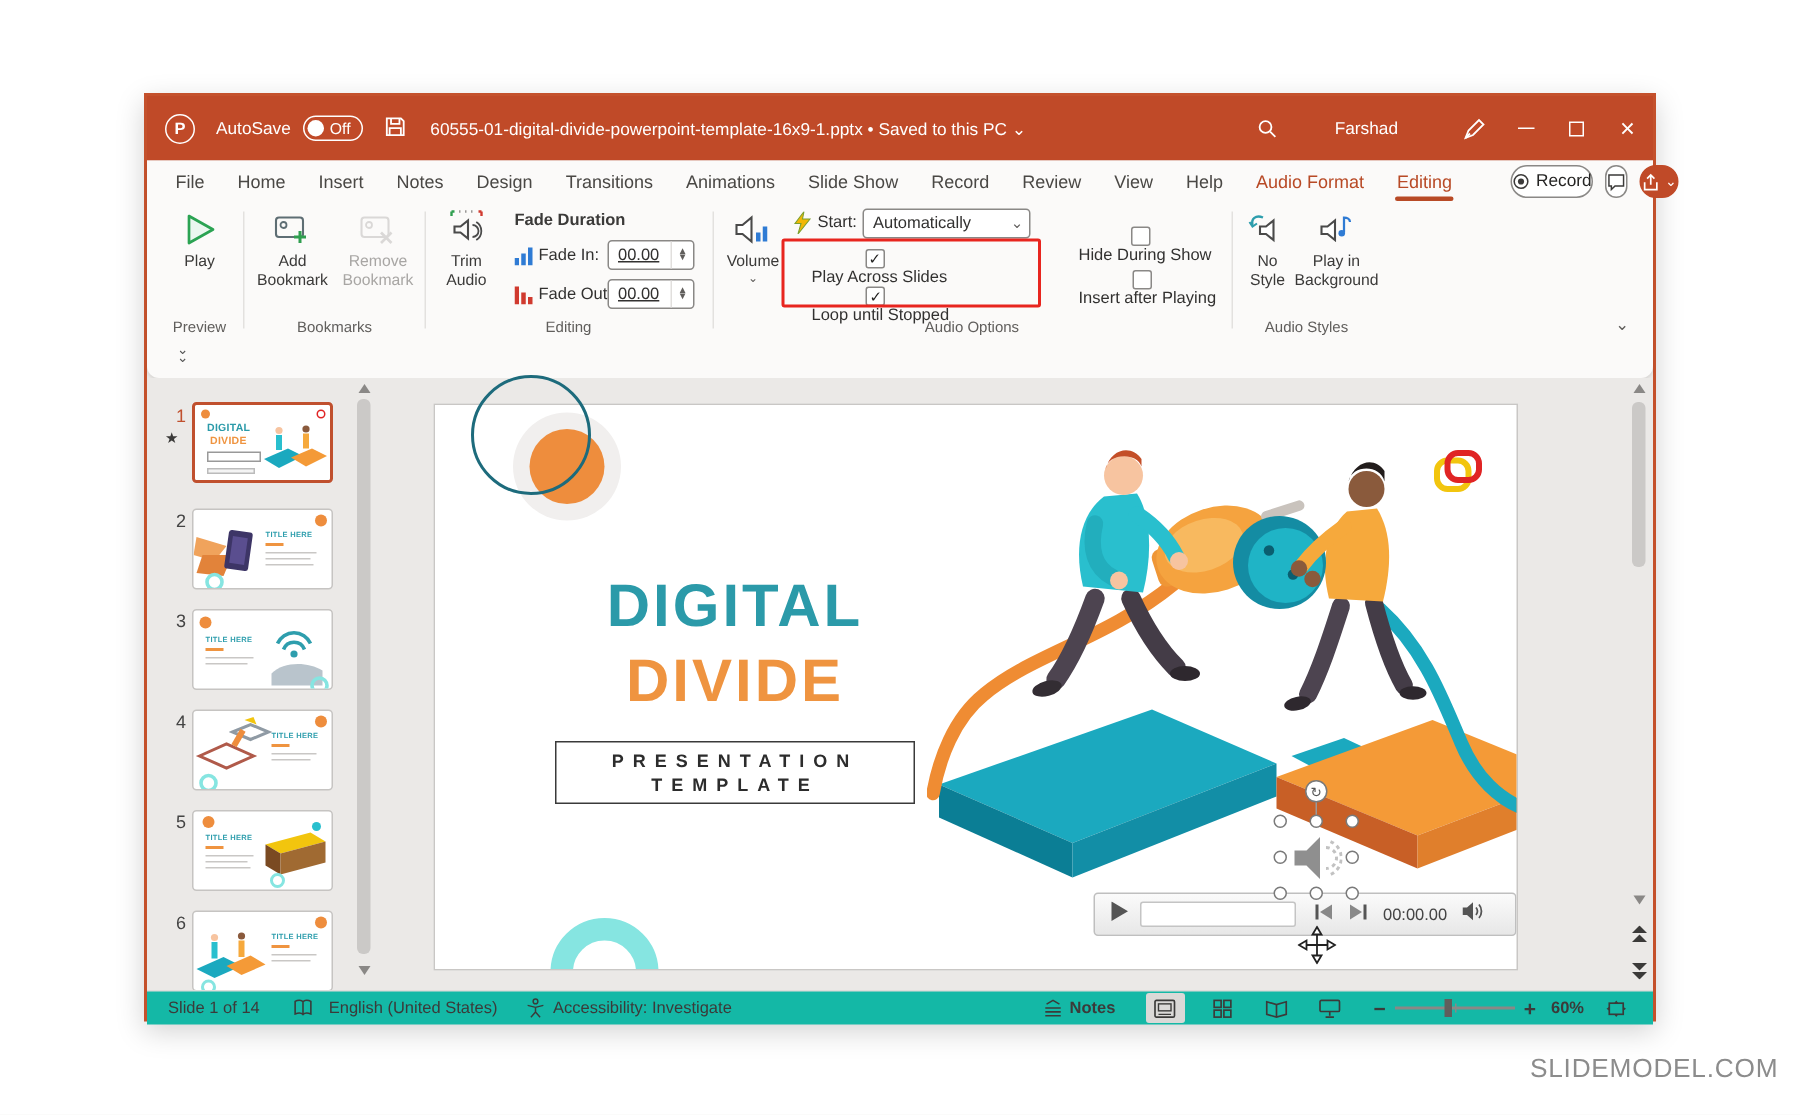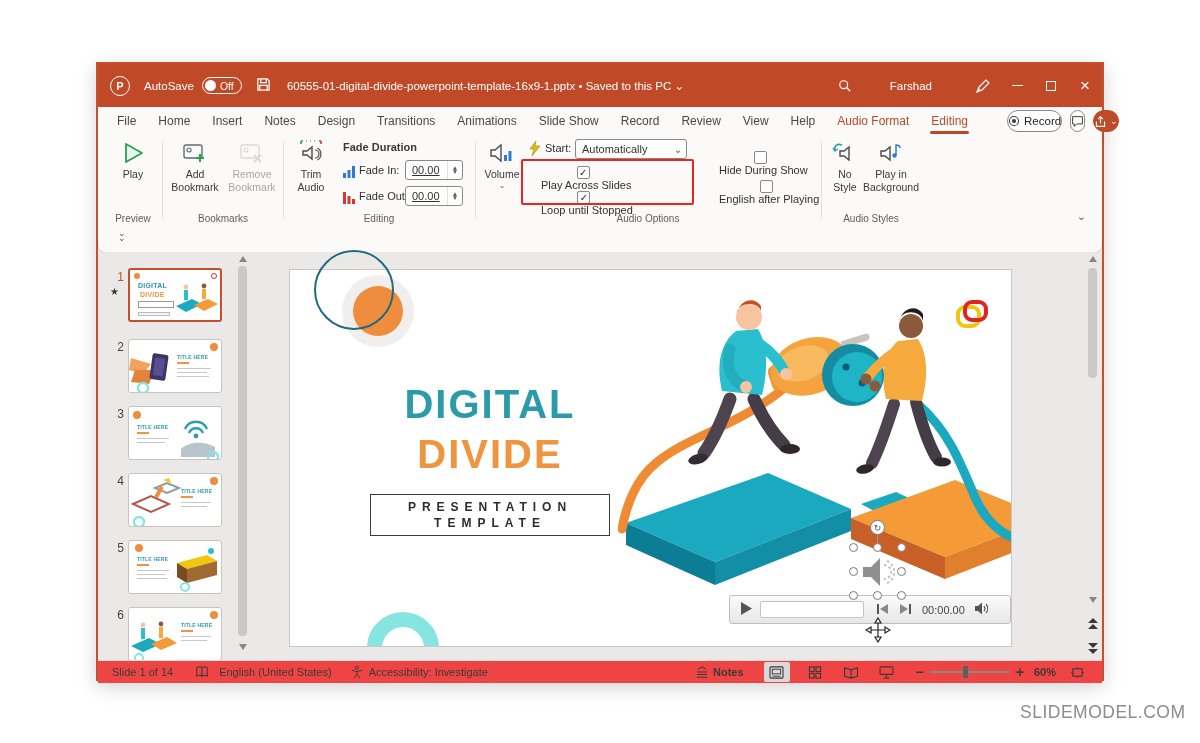--- a/index.html
+++ b/index.html
@@ -115,21 +115,21 @@
   .ptrack { width:104px; height:17px; background:#fff; border:1px solid #c4c4c4; border-radius:2px; margin-left:8px; }
   .ptime { font-size:11px; color:#444; margin-left:10px; white-space:nowrap; }
 
   
   .handle { position:absolute; width:9px; height:9px; border:1.3px solid #7a7a7a; background:#fff; border-radius:50%; }
   .rot-line { position:absolute; width:1px; background:#9a9a9a; }
   .rot-handle { position:absolute; width:15px; height:15px; border:1.3px solid #7a7a7a; background:#fff;
                 border-radius:50%; font-size:9px; color:#555; display:flex; align-items:center; justify-content:center; }
 
   
-  .statusbar { left:0; top:596px; width:100%; height:23px; background:#ef4444; border-top:1px solid #dedcda;
+  .statusbar { left:0; top:596px; width:100%; height:23px; background:#14b8a6; border-top:1px solid #dedcda;
                display:flex; align-items:center; font-size:11px; color:#3b3a39; }
   .sb-item { display:flex; align-items:center; margin-left:14px; white-space:nowrap; }
   .sb-right { margin-left:auto; display:flex; align-items:center;font-weight:bold; }
   .viewbtn { width:26px; height:20px; display:flex; align-items:center; justify-content:center; margin:0 2px; border-radius:2px; }
   .viewbtn.on { background:#dbd9d7; }
   .zoomtrack { width:80px; height:1.4px; background:#8a8886; position:relative; margin:0 6px; }
   .zoomtick { position:absolute; left:50%; top:-2.5px; width:1.4px; height:6.5px; background:#8a8886; }
   .zoomthumb { position:absolute; left:42%; top:-5px; width:4.5px; height:11.5px; background:#605e5c; }
 
   .watermark { left:1020px; top:702px; font-size:17.5px; color:#8c8c8c; letter-spacing:.5px; }
@@ -341,21 +341,21 @@
         <div class="cb" style="left:58px;top:56px">
           <span class="cbbox">✓</span>
           <span class="cblab">Loop until Stopped</span>
         </div>
         <div class="cb" style="left:236px;top:16px">
           <span class="cbbox"></span>
           <span class="cblab">Hide During Show</span>
         </div>
         <div class="cb" style="left:236px;top:45px">
           <span class="cbbox"></span>
-          <span class="cblab">English after Playing</span>
+          <span class="cblab">Insert after Playing</span>
         </div>
         <div class="grp-label">Audio Options</div>
       </div>
 
       <div class="red-callout" style="left:423px;top:24px;width:173px;height:46px"></div>
       <div class="vsep" style="left:723px"></div>
 
       <div class="grp" style="left:725px;width:96px">
         <div class="bigbtn" style="left:2px;width:40px">
           <span class="bico">

